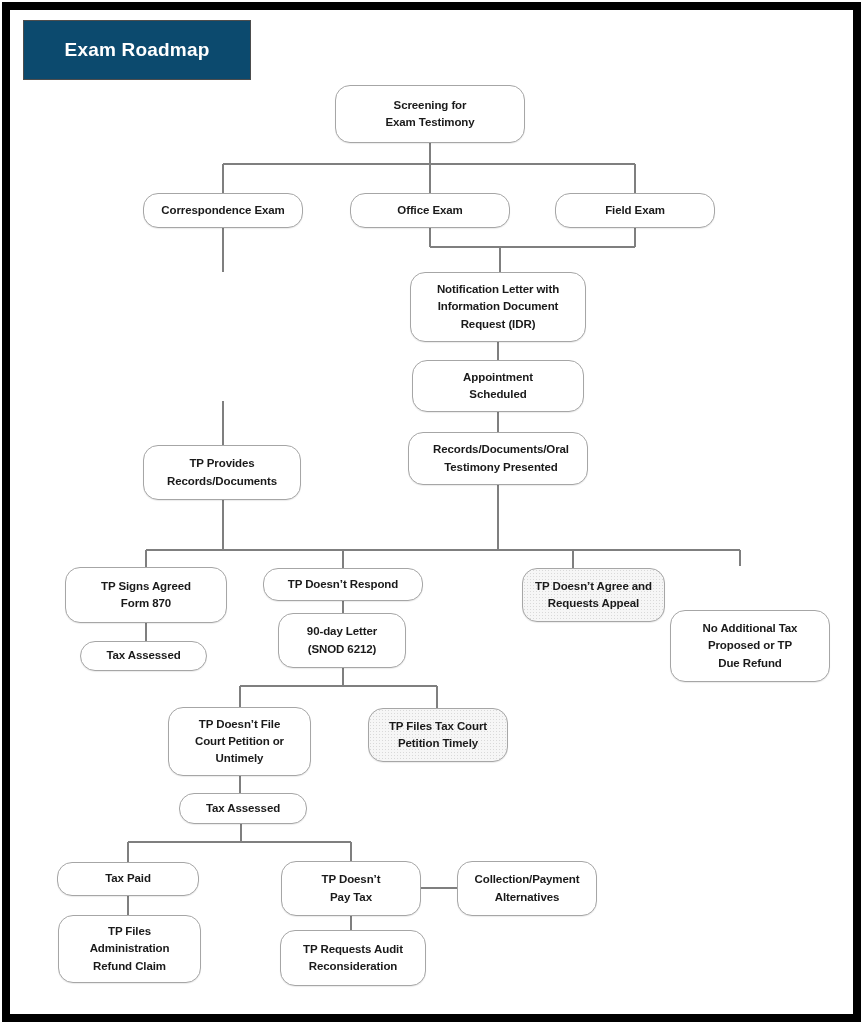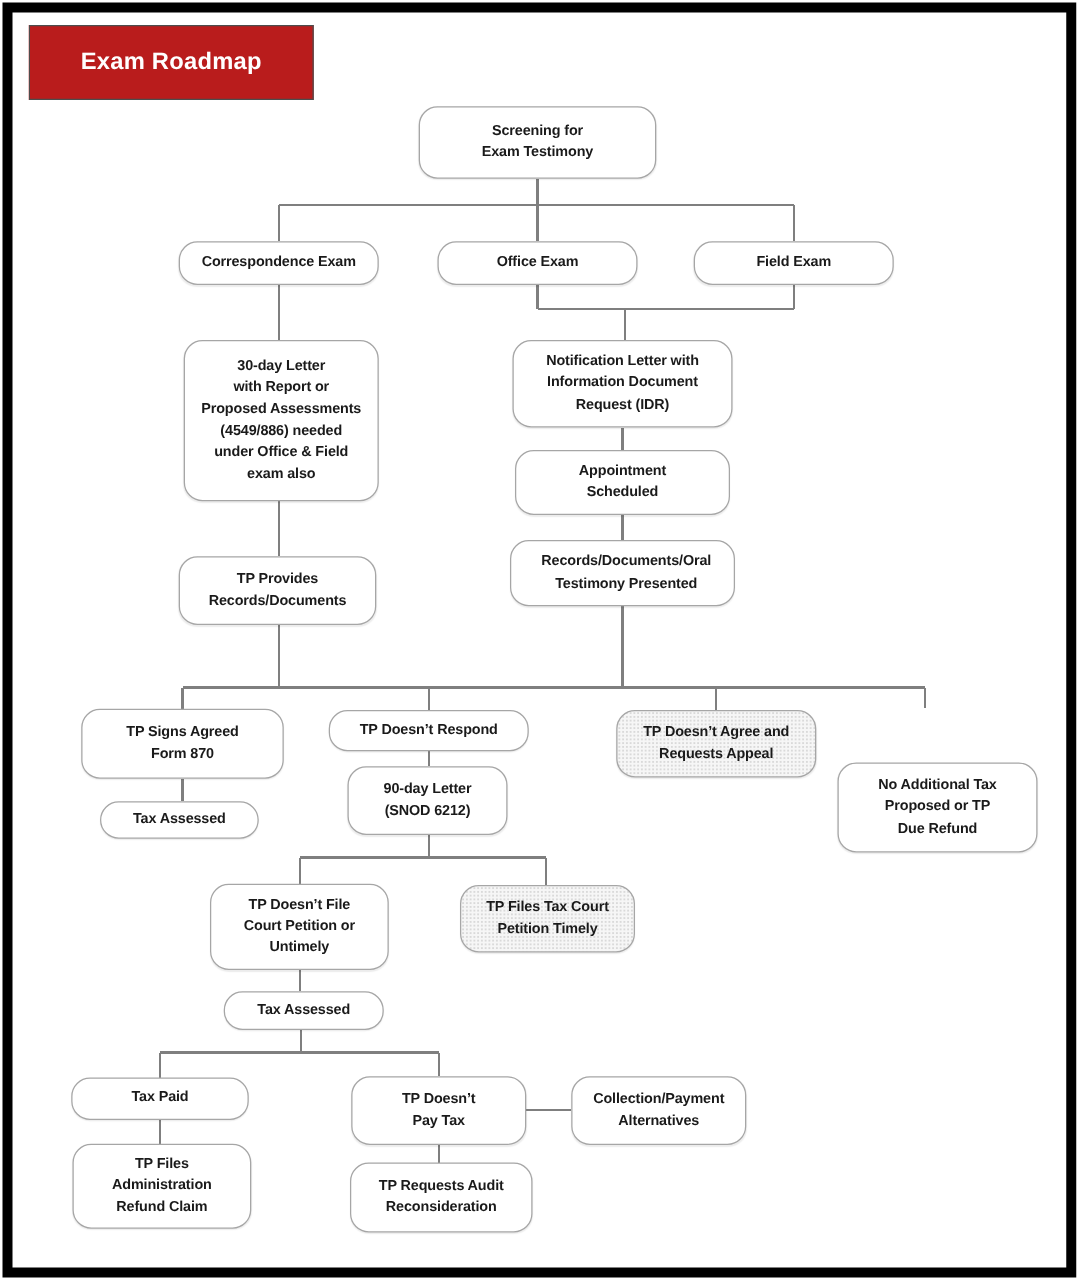--- a/index.html
+++ b/index.html
@@ -6,21 +6,21 @@
   .canvas{
     position:relative;width:863px;height:1024px;background:#ffffff;
     font-family:"Liberation Sans",sans-serif;overflow:hidden;
   }
   .frame{
     position:absolute;left:2px;top:2px;right:2px;bottom:2px;
     border:8px solid #000;pointer-events:none;
   }
   .title-box{
     position:absolute;left:23px;top:20px;width:228px;height:60px;
-    background:#b91c1c;color:#ffffff;
+    background:#0c4a6e;color:#ffffff;
     display:flex;align-items:center;justify-content:center;
     font-size:19px;font-weight:bold;letter-spacing:.2px;
     box-shadow:0 0 0 1px #4d4d4d inset;
     text-align:right;
   }
   svg.lines{position:absolute;left:0;top:0;}
   .node{
     position:absolute;box-sizing:border-box;
     background:#ffffff;border:1.2px solid #a6a6a6;border-radius:15px;
     display:flex;align-items:center;justify-content:center;
@@ -90,46 +90,40 @@
 
   <div class="node" style="left:335px;top:85px;width:190px;height:58px;">Screening for
 Exam Testimony</div>
 
   <div class="node" style="left:143px;top:193px;width:160px;height:35px;">Correspondence Exam</div>
 
   <div class="node" style="left:350px;top:193px;width:160px;height:35px;">Office Exam</div>
 
   <div class="node" style="left:555px;top:193px;width:160px;height:35px;">Field Exam</div>
 
-  <div class="node" style="left:147px;top:272px;width:156px;height:129px;">30-day Letter
-with Report or
-Proposed Assessments
-(4549/886) needed
-under Office &amp; Field
-exam also</div>
 
   <div class="node" style="left:410px;top:272px;width:176px;height:70px;">Notification Letter with
 Information Document
 Request (IDR)</div>
 
   <div class="node" style="left:412px;top:360px;width:172px;height:52px;">Appointment
 Scheduled</div>
 
   <div class="node" style="left:408px;top:432px;width:180px;height:53px;padding-left:12px;">Records/Documents/Oral
 Testimony Presented</div>
 
   <div class="node" style="left:143px;top:445px;width:158px;height:55px;">TP Provides
 Records/Documents</div>
 
   <div class="node" style="left:65px;top:567px;width:162px;height:56px;">TP Signs Agreed
 Form 870</div>
 
   <div class="node" style="left:263px;top:568px;width:160px;height:33px;">TP Doesn’t Respond</div>
 
-  <div class="node shaded" style="left:493px;top:568px;width:160px;height:54px;">TP Doesn’t Agree and
+  <div class="node shaded" style="left:522px;top:568px;width:143px;height:54px;">TP Doesn’t Agree and
 Requests Appeal</div>
 
   <div class="node" style="left:670px;top:566px;width:160px;height:72px;margin-top:44px;">No Additional Tax
 Proposed or TP
 Due Refund</div>
 
   <div class="node" style="left:80px;top:641px;width:127px;height:30px;">Tax Assessed</div>
 
   <div class="node" style="left:278px;top:613px;width:128px;height:55px;">90-day Letter
 (SNOD 6212)</div>

